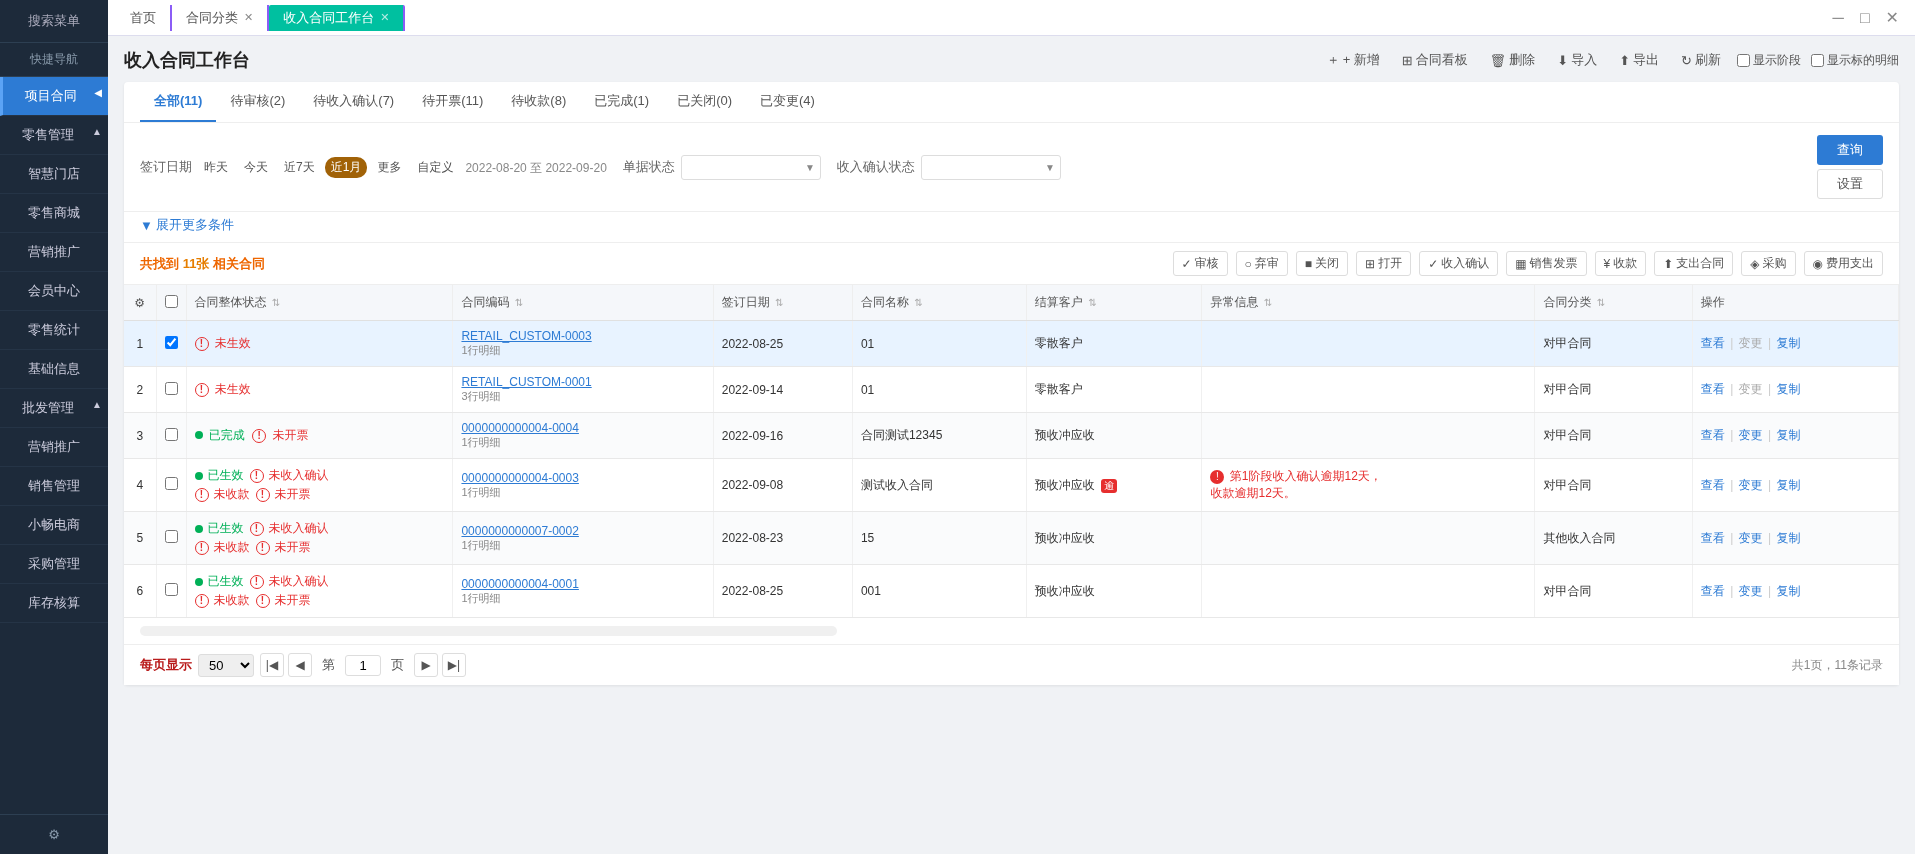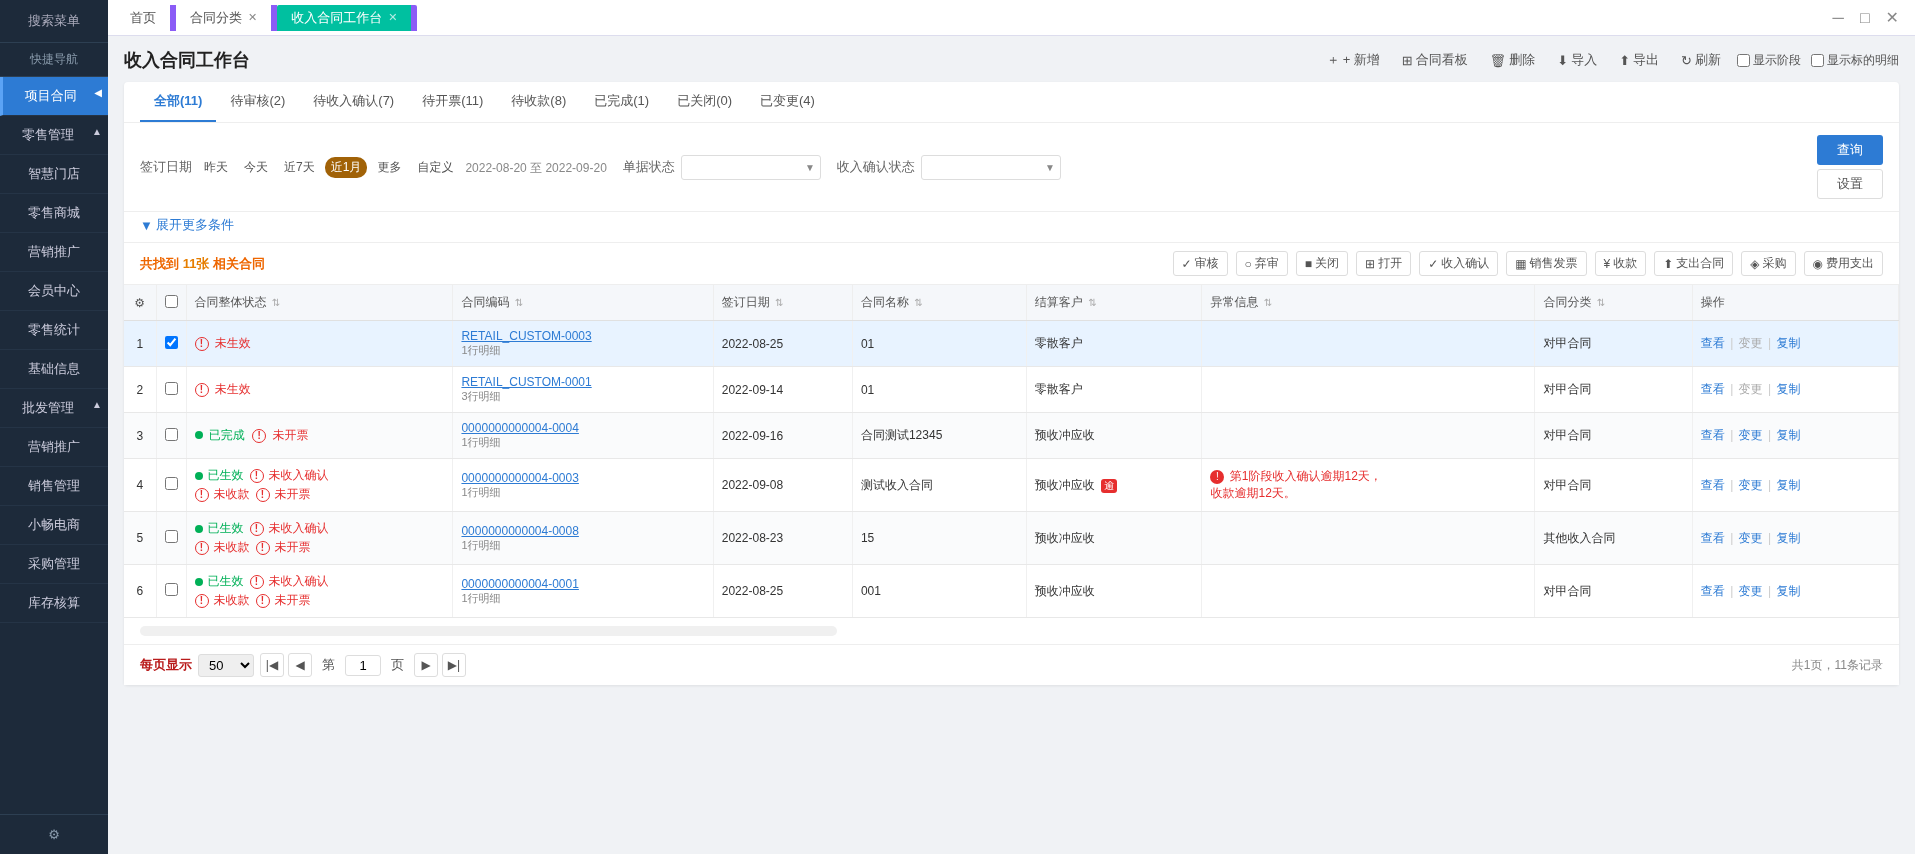--- a/index.html
+++ b/index.html
@@ -14,21 +14,21 @@
     .sidebar-nav { padding: 8px 0; color: #8899aa; font-size: 12px; text-align: center; border-bottom: 1px solid #2d3f52; cursor: pointer; }
     .sidebar-item { padding: 10px 4px; color: #ccd; font-size: 13px; text-align: center; cursor: pointer; border-bottom: 1px solid #253446; }
     .sidebar-item.active { background: #2d7bd4; color: #fff; border-left: 3px solid #5ba3f5; }
     .sidebar-bottom { margin-top: auto; padding: 12px 0; text-align: center; color: #8899aa; border-top: 1px solid #2d3f52; cursor: pointer; }
 
     
     .main { flex: 1; display: flex; flex-direction: column; overflow: hidden; }
 
     
     .tab-bar { background: #fff; border-bottom: 1px solid #dde; display: flex; align-items: center; padding: 0 8px; height: 36px; flex-shrink: 0; }
-    .tab-item { padding: 4px 14px; font-size: 13px; color: #555; cursor: pointer; border-right: 6px solid #8b5cf6; display: flex; align-items: center; gap: 6px; }
+    .tab-item { padding: 4px 14px; font-size: 13px; color: #555; cursor: pointer; border-right: 2px solid #8b5cf6; display: flex; align-items: center; gap: 6px; }
     .tab-item.active { background: #00c0a0; color: #fff; border-radius: 2px 2px 0 0; }
     .tab-close { font-size: 11px; cursor: pointer; opacity: 0.7; }
     .tab-spacer { flex: 1; }
     .tab-win-btn { padding: 0 8px; font-size: 16px; cursor: pointer; color: #888; }
 
     
     .page-area { flex: 1; background: #f0f2f5; overflow-y: auto; padding: 12px 16px; }
 
     
     .page-header { display: flex; align-items: center; justify-content: space-between; margin-bottom: 10px; }
@@ -446,21 +446,21 @@
                     <span class="col-status-red">未收入确认</span>
                   </div>
                   <div style="display:flex;align-items:center;flex-wrap:wrap;gap:2px;margin-top:2px;">
                     <span class="status-exclaim">!</span>
                     <span class="col-status-red">未收款</span>
                     <span class="status-exclaim" style="margin-left:4px;">!</span>
                     <span class="col-status-red">未开票</span>
                   </div>
                 </td>
                 <td>
-                  <div><a class="col-link">0000000000004-0008</a></div>
+                  <div><a class="col-link">0000000000007-0002</a></div>
                   <div class="col-sub">1行明细</div>
                 </td>
                 <td>2022-08-23</td>
                 <td>15</td>
                 <td>预收冲应收</td>
                 <td></td>
                 <td>其他收入合同</td>
                 <td>
                   <span class="action-link">查看</span>
                   <span class="action-sep">|</span>

